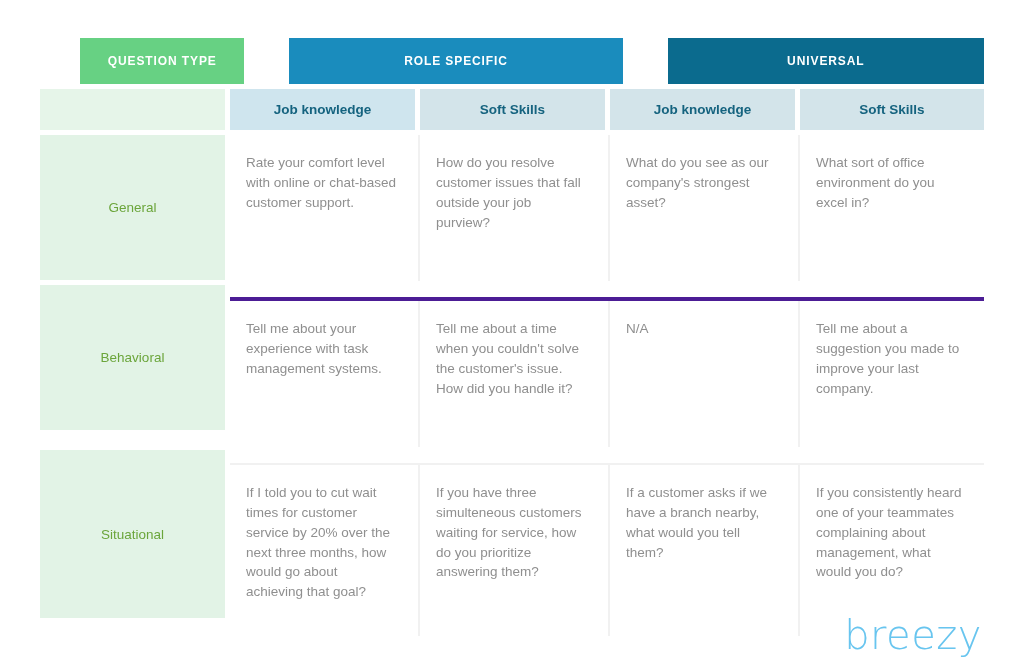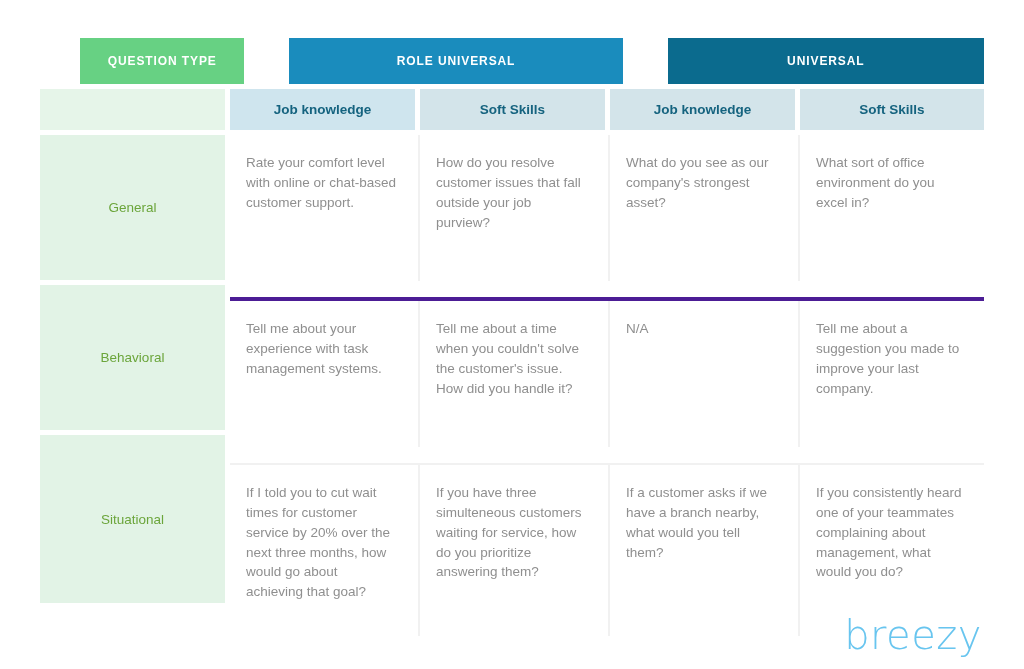--- a/index.html
+++ b/index.html
@@ -118,21 +118,21 @@
     background: #e2f3e6;
     color: #6ba53b;
     font-size: 13.5px;
     display: flex;
     align-items: center;
     justify-content: center;
     box-sizing: border-box;
   }
   .label-cell.r1 { height: 145px; }
   .label-cell.r2 { height: 145px; margin-top: 5px; }
-  .label-cell.r3 { height: 168px; margin-top: 5px; }
+  .label-cell.r3 { height: 168px; margin-top: 20px; }
 
   .data-cols {
     flex: 1;
     display: flex;
     flex-direction: column;
     gap: 16px;
   }
   .data-row {
     display: flex;
   }
@@ -170,21 +170,21 @@
 </style>
 </head>
 <body>
 
 <div class="page">
 
   <div class="matrix">
 
     <div class="row hdr-row">
       <div class="hdr-cell hdr-question">QUESTION TYPE</div>
-      <div class="hdr-cell hdr-role">ROLE UNIVERSAL</div>
+      <div class="hdr-cell hdr-role">ROLE SPECIFIC</div>
       <div class="hdr-cell hdr-universal">UNIVERSAL</div>
     </div>
 
     <div class="row sub-row">
       <div class="sub-cell sub-blank"></div>
       <div class="sub-cell sub-c1">Job knowledge</div>
       <div class="sub-cell sub-c2">Soft Skills</div>
       <div class="sub-cell sub-c3">Job knowledge</div>
       <div class="sub-cell sub-c4">Soft Skills</div>
     </div>

